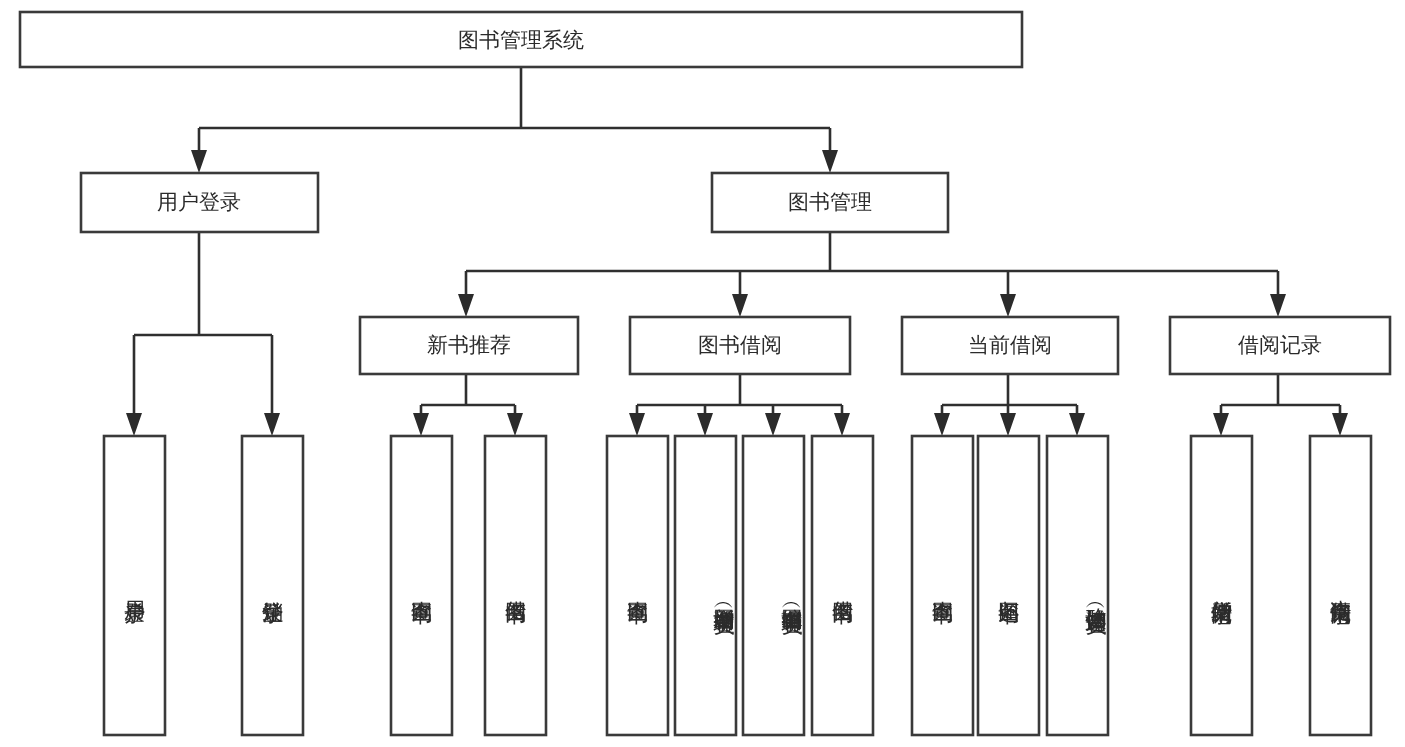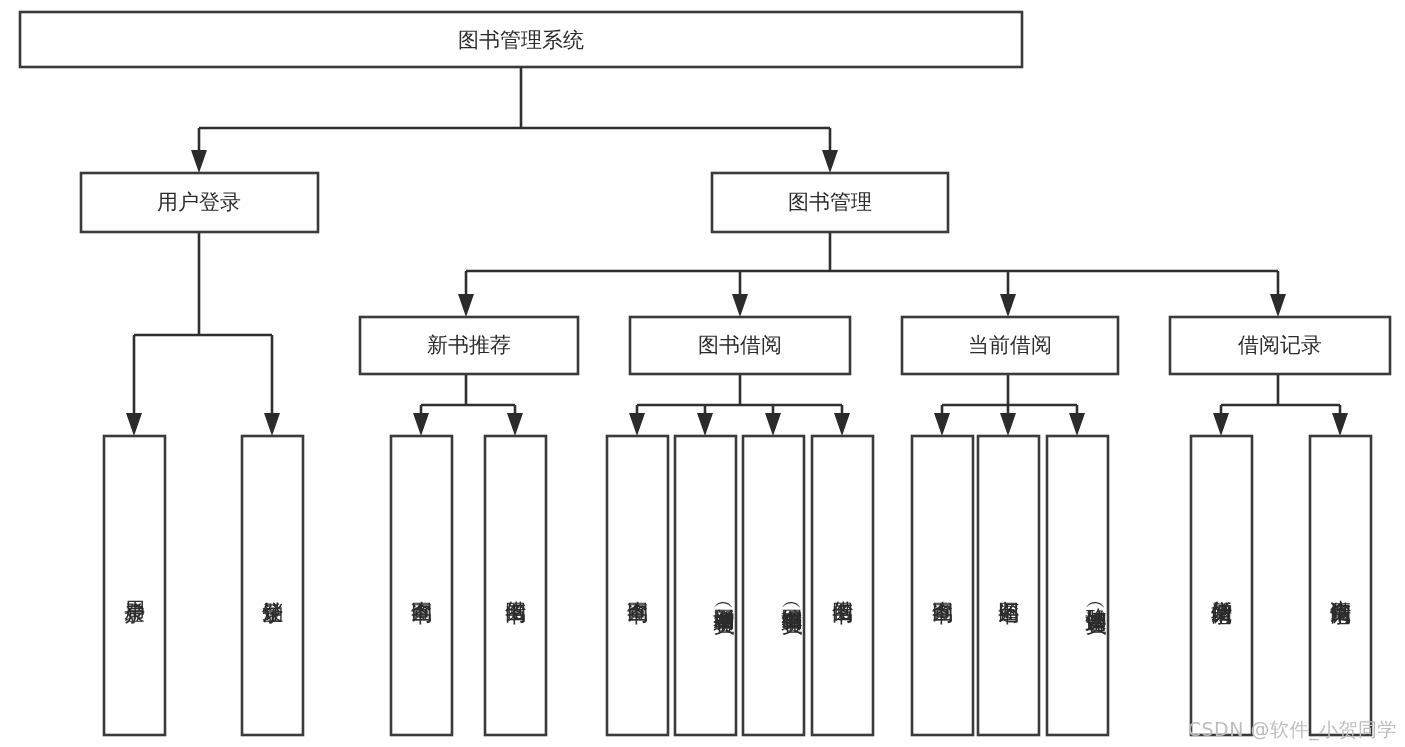--- a/index.html
+++ b/index.html
@@ -182,14 +182,13 @@
   <div class="vlabel" style="left: 743px; top: 436px; width: 61px; height: 299px; align-items: flex-start; padding-top: 10px;">编辑图书（管理员）</div>
   <div class="vlabel" style="left: 812px; top: 436px; width: 61px; height: 299px; align-items: center;">借阅图书</div>
 
   <div class="vlabel" style="left: 912px; top: 436px; width: 61px; height: 299px; align-items: center;">查询图书</div>
   <div class="vlabel" style="left: 978px; top: 436px; width: 61px; height: 299px; align-items: center;">归还图书</div>
   <div class="vlabel" style="left: 1047px; top: 436px; width: 61px; height: 299px; align-items: flex-start; padding-top: 10px;">确认归还（管理员）</div>
 
   <div class="vlabel" style="left: 1191px; top: 436px; width: 61px; height: 299px; align-items: center;">新增借阅记录</div>
   <div class="vlabel" style="left: 1310px; top: 436px; width: 61px; height: 299px; align-items: center;">查询借阅记录</div>
 
-  <div class="watermark">CSDN @软件_小贺同学</div>
 </div>
 
 </body></html>

